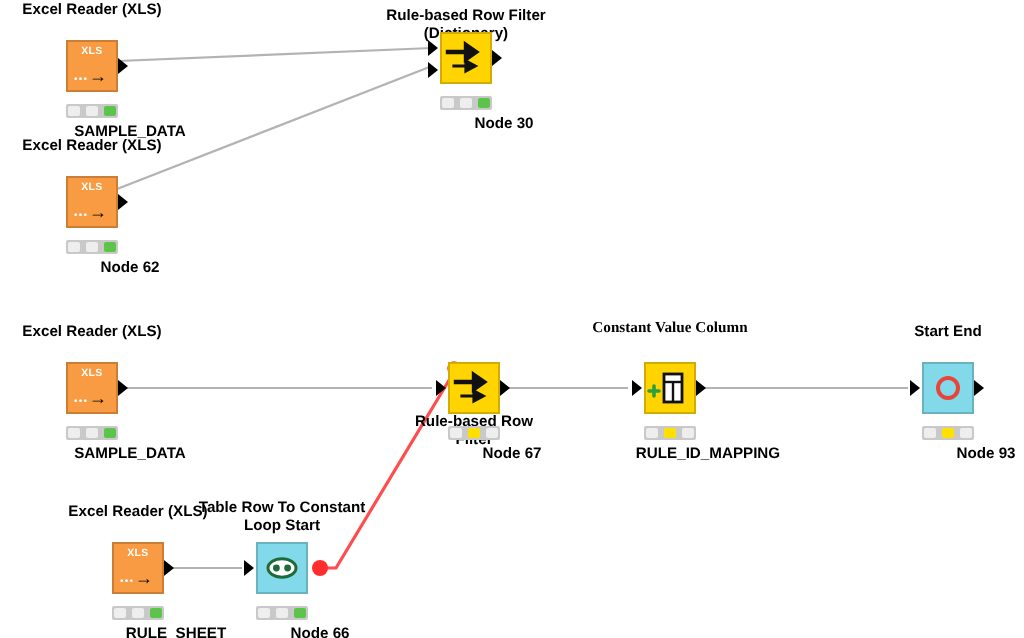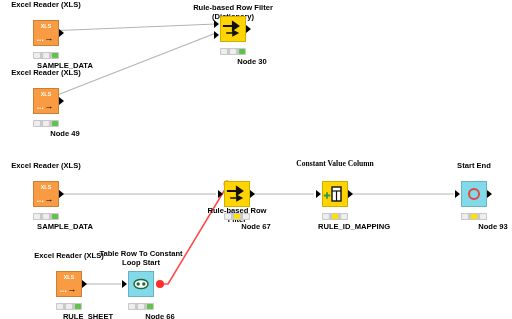--- a/index.html
+++ b/index.html
@@ -175,21 +175,21 @@
       <div class="xls-text">XLS</div>
       <div class="xls-dots">•••</div>
       <div class="xls-arrow">→</div>
     </div>
     <div class="port-out" style="left:13px;top:-4.2px;"></div>
     <div class="status">
       <span class="lamp"></span>
       <span class="lamp"></span>
       <span class="lamp green"></span>
     </div>
-    <div class="nodename">Node 49</div>
+    <div class="nodename">Node 62</div>
   </div>
 
   <div class="node" style="left:233px;top:29px;">
     <div class="caption two" style="top:-26px;">Rule-based Row Filter (Dictionary)</div>
     <div class="body filter"></div>
     <div class="glyph">
       <svg class="filter-arrows" viewBox="0 0 26 26" xmlns="http://www.w3.org/2000/svg">
         <path d="M4 10 L16 10 M13 6.5 L18 10 L13 13.5 Z" stroke="#111" stroke-width="2.2" fill="#111" stroke-linecap="square"></path>
         <path d="M7 17 L15 17 M13 14.6 L17.5 17 L13 19.4 Z" stroke="#111" stroke-width="1.6" fill="#111" stroke-linecap="square"></path>
       </svg>

